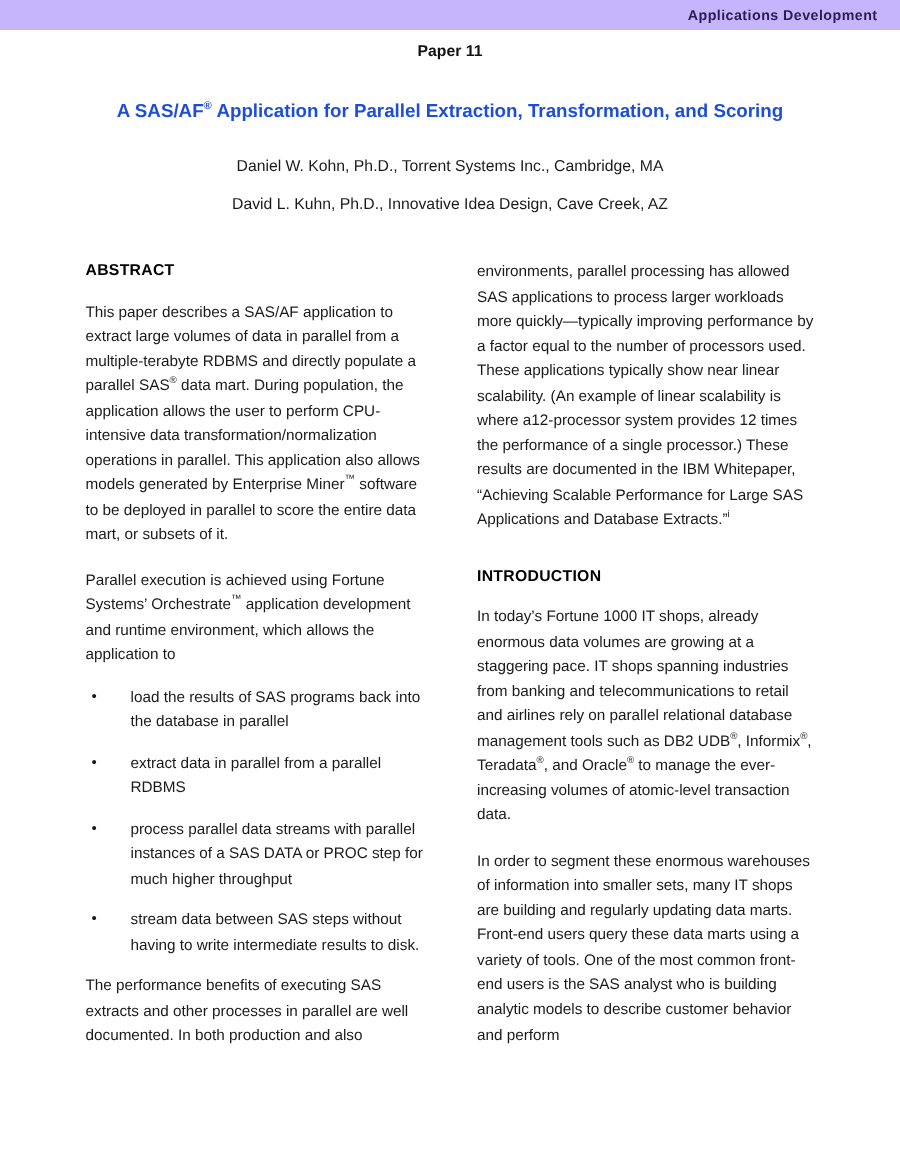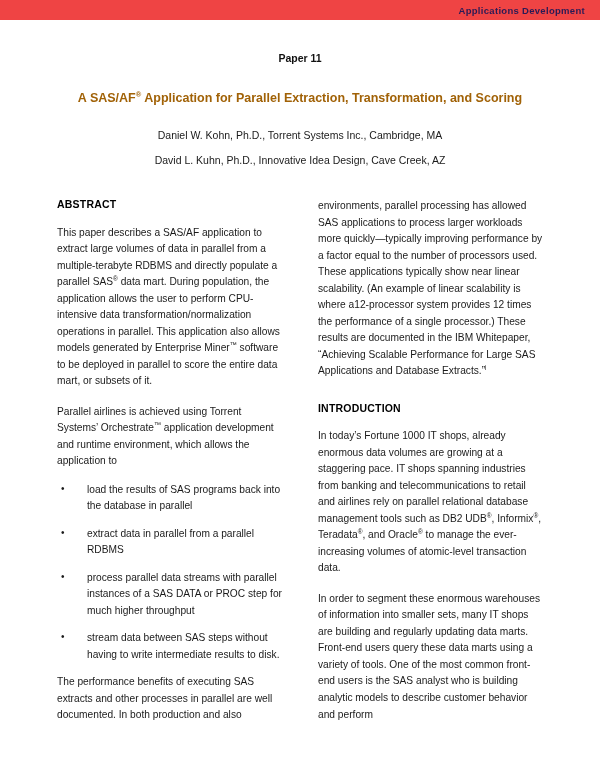--- a/index.html
+++ b/index.html
@@ -16,38 +16,38 @@
     position: relative;
   }
 
   
   .header-band {
     position: absolute;
     top: 0;
     left: 0;
     width: 600px;
     height: 20px;
-    background: #ef4444;
+    background: #c4b5fd;
     display: flex;
     align-items: center;
     justify-content: flex-end;
   }
   .header-band-text {
     font-size: 9.5px;
     font-weight: bold;
     color: #2b1b56;
     letter-spacing: 0.3px;
     padding-right: 15px;
     white-space: nowrap;
   }
 
   
   .page {
     position: absolute;
-    top: 28px;
+    top: 4px;
     left: 0;
     width: 600px;
     height: 536px;
     padding: 0;
   }
 
   
   .masthead {
     width: 480px;
     margin: 0 auto;
@@ -57,21 +57,21 @@
   .paper-number {
     font-size: 10.5px;
     font-weight: bold;
     color: #111;
     margin: 0 0 24px 0;
     line-height: 1.2;
   }
   .paper-title {
     font-size: 12.5px;
     font-weight: bold;
-    color: #a16207;
+    color: #1d4ed8;
     line-height: 1.45;
     margin: 0 0 22px 0;
     padding: 0 8px;
   }
   .paper-title sup {
     font-size: 7.5px;
     vertical-align: super;
     line-height: 0;
   }
   .author-line {
@@ -171,21 +171,21 @@
   </div>
 
   <div class="columns">
 
     <div class="col">
 
       <h2 class="section-heading">ABSTRACT</h2>
 
       <p class="body-text"><span>This paper describes a SAS/AF application to extract large volumes of data in parallel from a multiple-terabyte RDBMS and directly populate a parallel SAS</span><sup>®</sup><span> data mart.  During population, the application allows the user to perform CPU-intensive data transformation/normalization operations in parallel.  This application also allows models generated by Enterprise Miner</span><span class="tm">™</span><span> software to be deployed in parallel to score the entire data mart, or subsets of it.</span></p>
 
-      <p class="body-text tight"><span>Parallel airlines is achieved using Torrent Systems’ Orchestrate</span><span class="tm">™</span><span> application development and runtime environment, which allows the application to</span></p>
+      <p class="body-text tight"><span>Parallel execution is achieved using Fortune Systems’ Orchestrate</span><span class="tm">™</span><span> application development and runtime environment, which allows the application to</span></p>
 
       <ul class="bullet-list">
         <li>load the results of SAS programs back into the database in parallel</li>
         <li>extract data in parallel from a parallel RDBMS</li>
         <li>process parallel data streams with parallel instances of a SAS DATA or PROC step for much higher throughput</li>
         <li>stream data between SAS steps without having to write intermediate results to disk.</li>
       </ul>
 
       <p class="body-text">The performance benefits of executing SAS extracts and other processes in parallel are well documented.  In both production and also</p>
     </div>

